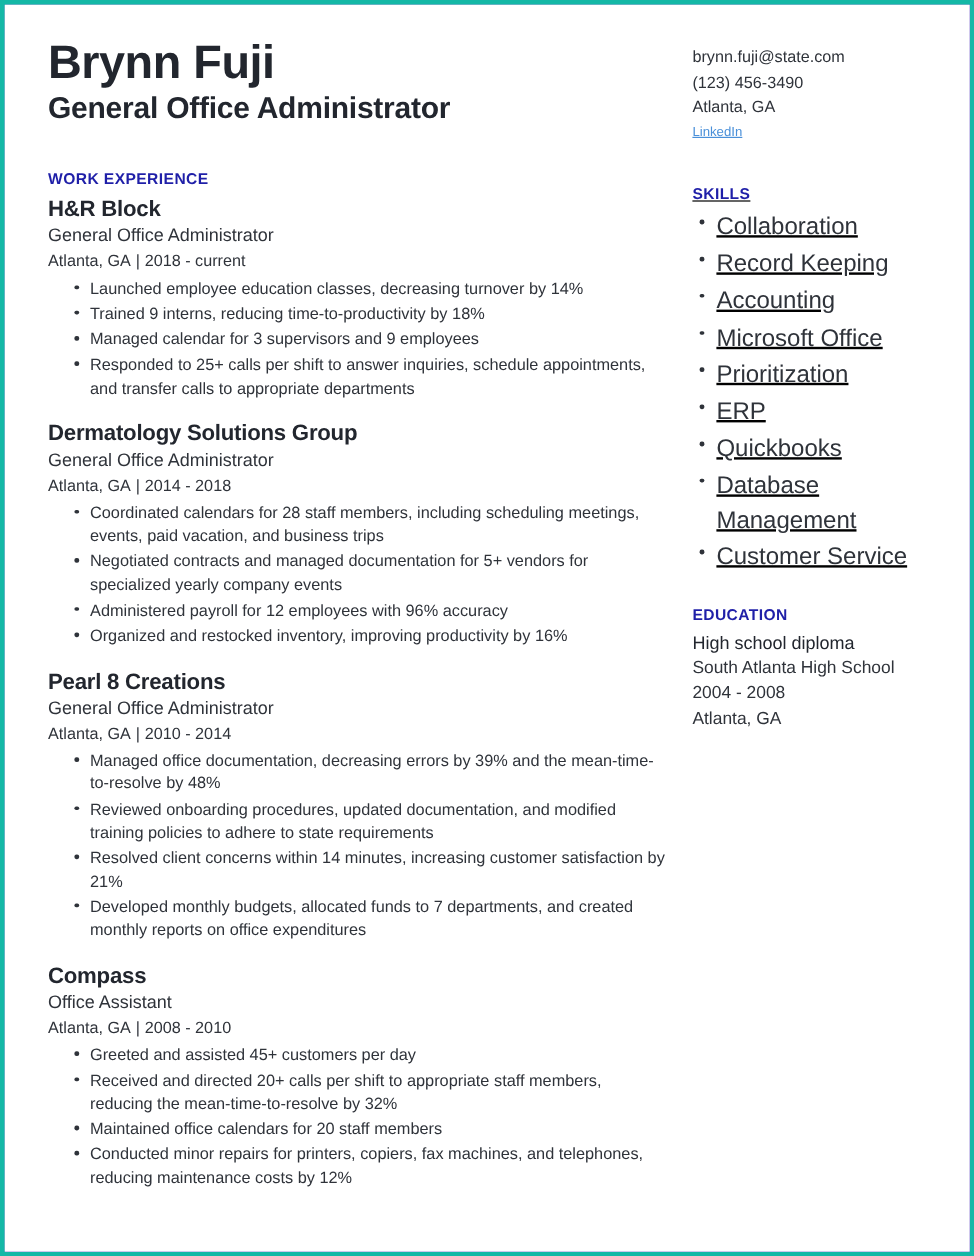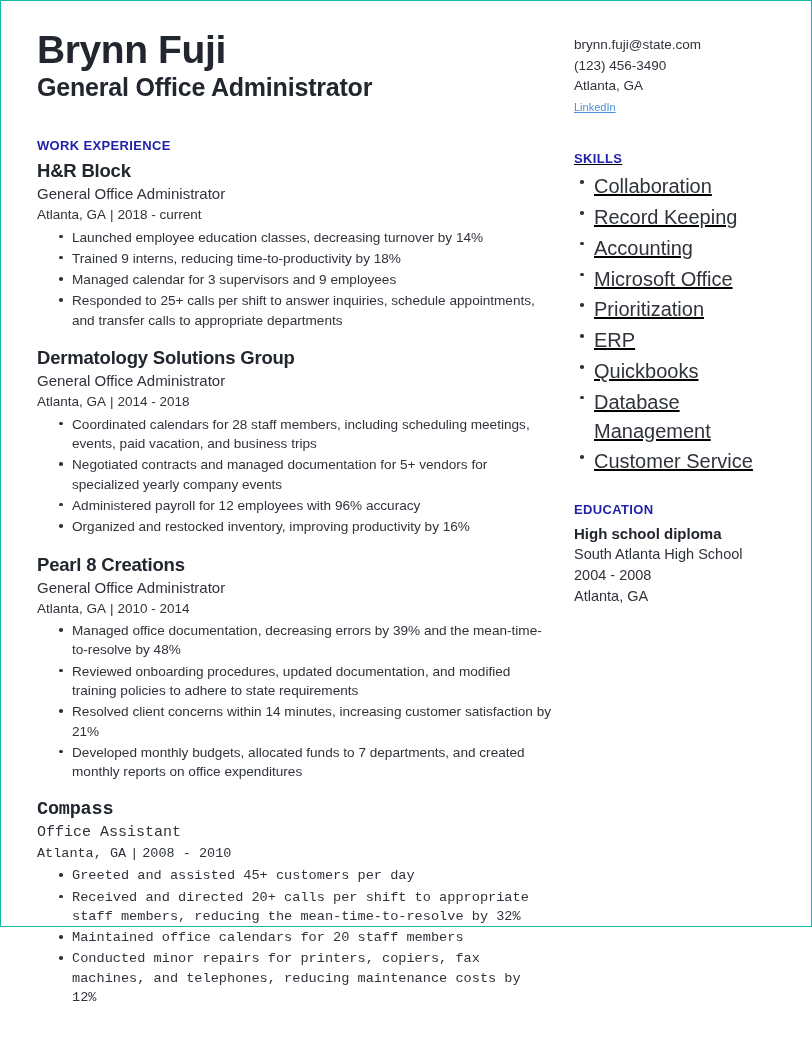--- a/index.html
+++ b/index.html
@@ -12,22 +12,22 @@
     height: 1047px;
     overflow: hidden;
     font-family: "Liberation Sans", sans-serif;
     -webkit-font-smoothing: antialiased;
   }
 
   
   .page-frame {
     box-sizing: border-box;
     width: 812px;
-    height: 927px;
-    border: 1px solid #14b8a6;
+    height: 1047px;
+    border: 4px solid #14b8a6;
     background: #d946ef;
     position: relative;
   }
   .page-sheet {
     box-sizing: border-box;
     width: 100%;
     height: 100%;
     background: #ffffff;
     padding: 28px 30px 20px 36px;
     position: relative;
@@ -103,21 +103,20 @@
     margin-top: 36px;
     text-decoration: underline;
   }
 
   
   .job {
     margin-bottom: 16px;
   }
   .job:last-child {
     margin-bottom: 0;
-    font-family: Liberation Mono, monospace;
   }
   .job-company {
     font-size: 18.5px;
     font-weight: 700;
     color: #22262e;
     letter-spacing: -0.2px;
     line-height: 1.25;
     margin: 0 0 1px 0;
   }
   .job-role {
@@ -183,21 +182,21 @@
     width: 3.5px;
     height: 3.5px;
     border-radius: 50%;
     background: #2f333a;
   }
 
   
   .edu-block { }
   .edu-degree {
     font-size: 15px;
-    font-weight: 700;
+    font-weight: 400;
     color: #22262e;
     line-height: 1.4;
   }
   .edu-line {
     font-size: 14.5px;
     color: #2f333a;
     line-height: 1.44;
   }
   .edu-section {
     margin-top: 26px;

